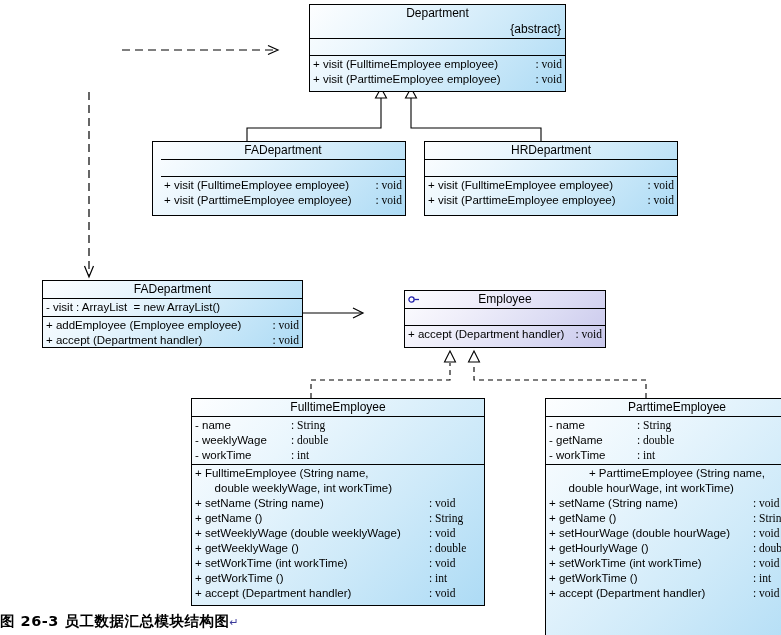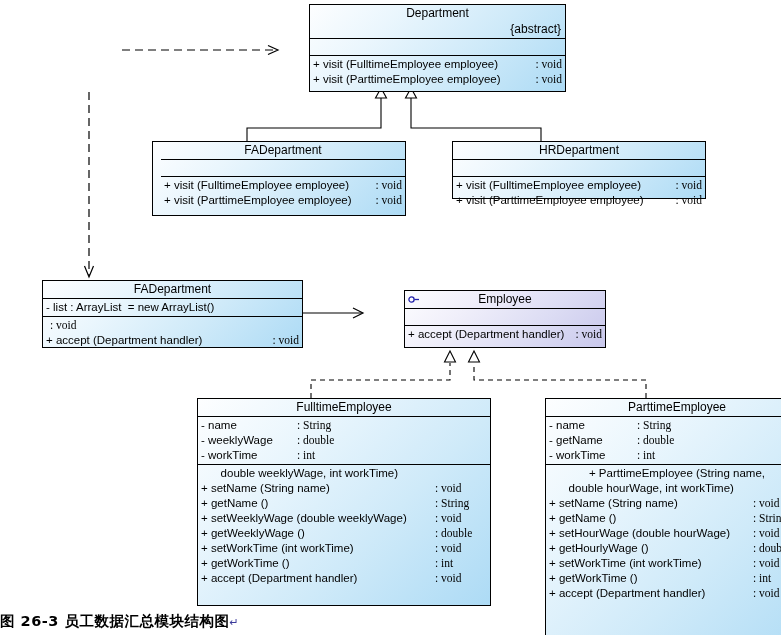--- a/index.html
+++ b/index.html
@@ -190,21 +190,21 @@
         <span class="member-sig">+ visit (FulltimeEmployee employee)</span>
         <span class="member-type">: void</span>
       </div>
       <div class="member-row">
         <span class="member-sig">+ visit (ParttimeEmployee employee)</span>
         <span class="member-type">: void</span>
       </div>
     </div>
   </div>
 
-  <div class="uml-box" style="left:420px; top:141px; width:254px; height:58px;">
+  <div class="uml-box" style="left:392px; top:141px; width:254px; height:75px;">
     <div class="compartment title-comp">
       <span>HRDepartment</span>
     </div>
     <div class="compartment empty-comp"></div>
     <div class="compartment last">
       <div class="member-row">
         <span class="member-sig">+ visit (FulltimeEmployee employee)</span>
         <span class="member-type">: void</span>
       </div>
       <div class="member-row">
@@ -213,25 +213,26 @@
       </div>
     </div>
   </div>
 
   <div class="uml-box" style="left:10px; top:280px; width:261px; height:68px;">
     <div class="compartment title-comp">
       <span>FADepartment</span>
     </div>
     <div class="compartment">
       <div class="member-row">
-        <span class="member-sig">- list : ArrayList  = new ArrayList()</span>
-      </div>
-    </div>
-    <div class="compartment last">
-      <div class="member-row">
+        <span class="member-sig">- visit : ArrayList  = new ArrayList()</span>
+      </div>
+    </div>
+    <div class="compartment last">
+      <div class="member-row">
+        <span class="member-sig">+ addEmployee (Employee employee)</span>
         <span class="member-type">: void</span>
       </div>
       <div class="member-row">
         <span class="member-sig">+ accept (Department handler)</span>
         <span class="member-type" style="padding-left:24px;">: void</span>
       </div>
     </div>
   </div>
 
   <div class="uml-box iface" style="left:372px; top:290px; width:202px; height:58px;">
@@ -244,39 +245,40 @@
     </div>
     <div class="compartment empty-comp"></div>
     <div class="compartment last">
       <div class="member-row">
         <span class="member-sig">+ accept (Department handler)</span>
         <span class="member-type">: void</span>
       </div>
     </div>
   </div>
 
-  <div class="uml-box" style="left:165px; top:398px; width:294px; height:208px;">
+  <div class="uml-box" style="left:159px; top:398px; width:294px; height:208px;">
     <div class="compartment title-comp">
       <span>FulltimeEmployee</span>
     </div>
     <div class="compartment">
       <div class="member-row">
         <span class="member-sig" style="flex:0 0 92px;">- name</span>
         <span class="member-type">: String</span>
       </div>
       <div class="member-row">
         <span class="member-sig" style="flex:0 0 92px;">- weeklyWage</span>
         <span class="member-type">: double</span>
       </div>
       <div class="member-row">
         <span class="member-sig" style="flex:0 0 92px;">- workTime</span>
         <span class="member-type">: int</span>
       </div>
     </div>
     <div class="compartment last">
+      <div class="member-cont" style="padding-left:0;">+ FulltimeEmployee (String name,</div>
       <div class="member-cont">   double weeklyWage, int workTime)</div>
       <div class="member-row">
         <span class="member-sig">+ setName (String name)</span>
         <span class="member-type" style="flex:0 0 52px;">: void</span>
       </div>
       <div class="member-row">
         <span class="member-sig">+ getName ()</span>
         <span class="member-type" style="flex:0 0 52px;">: String</span>
       </div>
       <div class="member-row">

